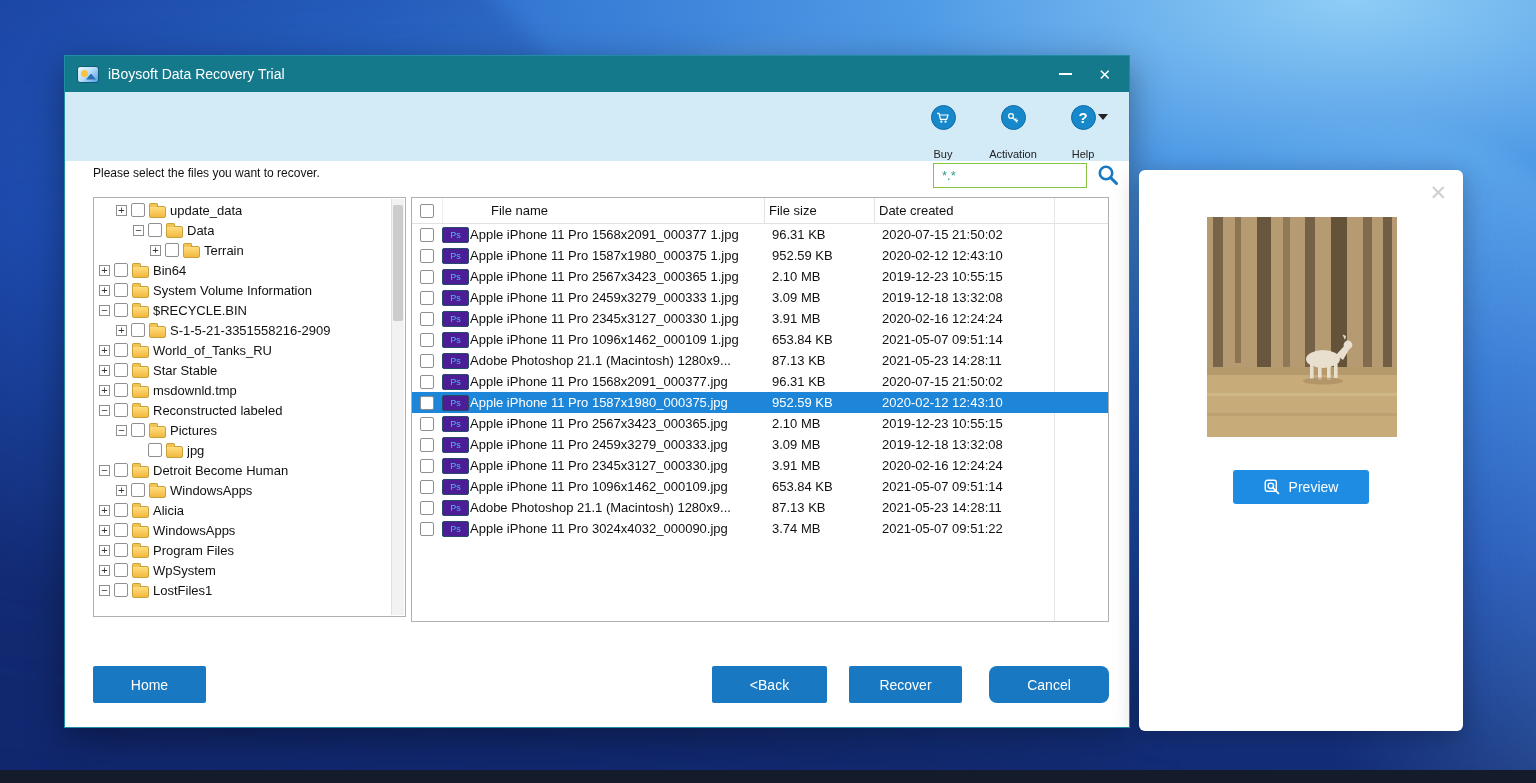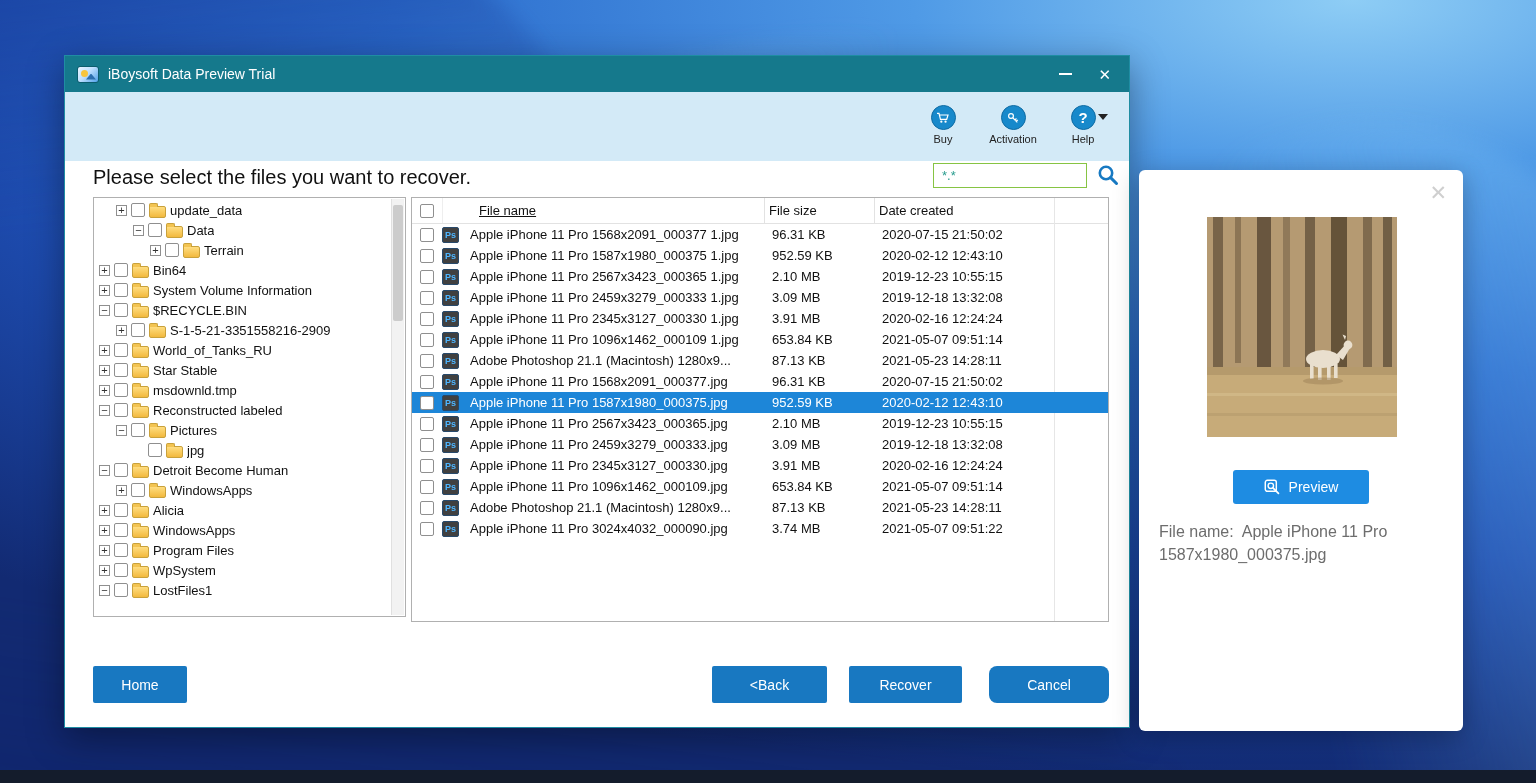--- a/index.html
+++ b/index.html
@@ -38,25 +38,25 @@
   .min-btn { width:13px; height:2px; background:#fff; cursor:default; }
   .close-btn { font-size:15px; color:#fff; line-height:1; }
 
   .subheader { position:absolute; left:0; top:36px; right:0; height:69px; background:#d3eaf7; }
   .toolbar { position:absolute; right:18px; top:13px; display:flex; gap:14px; }
   .tool-item { display:flex; flex-direction:column; align-items:center; width:56px; position:relative; }
   .tool-circle { width:25px; height:25px; border-radius:50%; background:#1789cb; border:1px solid #0f6ba3;
     display:flex; align-items:center; justify-content:center; color:#fff; }
   .tool-circle svg { width:16px; height:16px; }
   .tool-circle .qmark { font-size:15px; font-weight:bold; color:#fff; }
-  .tool-label { font-size:11px; color:#222; margin-top:3px; white-space:nowrap; }
+  .tool-label { font-size:11px; color:#222; margin-top:18px; white-space:nowrap; }
   .help-caret { position:absolute; right:3px; top:9px; width:0; height:0;
     border-left:5px solid transparent; border-right:5px solid transparent; border-top:6px solid #222; }
 
-  .prompt { position:absolute; left:28px; top:110px; font-size:20px; color:#111; }
+  .prompt { position:absolute; left:28px; top:110px; font-size:12px; color:#111; }
 
   .search-box { position:absolute; left:868px; top:107px; width:154px; height:25px;
     border:1px solid #86c443; background:#fff; display:flex; align-items:center; padding-left:8px; }
   .search-value { font-size:13px; color:#2a9d8f; }
   .search-icon { position:absolute; left:1030px; top:106px; width:26px; height:26px; }
 
   
   .tree-pane { position:absolute; left:28px; top:141px; width:313px; height:420px;
     border:1px solid #b0b0b0; background:#fff; overflow:hidden; }
   .tree-scroll { position:absolute; left:2px; top:2px; right:15px; bottom:2px; overflow:hidden; }
@@ -74,43 +74,43 @@
   .v-thumb { position:absolute; top:6px; left:1px; width:10px; height:116px; background:#cccccc; border-radius:2px; }
 
   
   .list-pane { position:absolute; left:346px; top:141px; width:698px; height:425px;
     border:1px solid #b0b0b0; background:#fff; overflow:hidden; }
   .list-header { position:absolute; left:0; top:0; right:0; height:26px; display:grid;
     grid-template-columns:30px 322px 110px 180px 1fr; align-items:center; border-bottom:1px solid #e2e2e2;
     font-size:13px; color:#111; background:#fff; }
   .hcell { height:100%; display:flex; align-items:center; }
   .hcell-cbx { justify-content:center; }
-  .hcell-name { padding-left:36px; border-left:1px solid #eee;text-decoration:underline; }
+  .hcell-name { padding-left:48px; border-left:1px solid #eee; }
   .hcell-size, .hcell-date { padding-left:4px; border-left:1px solid #e2e2e2; }
   .hcell-rest { border-left:1px solid #e2e2e2; }
   .col-divider { position:absolute; left:642px; top:0; bottom:0; width:1px; background:#e6e6e6; }
   .file-rows { position:absolute; left:0; top:26px; right:0; bottom:0; }
   .file-row { display:grid; grid-template-columns:30px 28px 294px 110px 1fr; align-items:center; height:21px;
     font-size:13px; color:#111; }
   .file-row .cell { overflow:hidden; white-space:nowrap; }
   .cell-cbx { display:flex; justify-content:center; }
   .cell-ps { display:flex; justify-content:flex-start; }
-  .ps-icon { width:17px; height:16px; background:#404040; color:#4db5ff; font-size:9px; font-weight:bold;
+  .ps-icon { width:27px; height:16px; background:#4c1d95; color:#4db5ff; font-size:9px; font-weight:normal;
     display:flex; align-items:center; justify-content:center; border-radius:2px; border:1px solid #27496b; }
   .cell-size, .cell-date { padding-left:8px; }
   .file-row.selected { background:#1d86d8; color:#fff; }
 
   
   .filter-select { position:absolute; left:28px; top:573px; width:214px; height:24px; border:1px solid #9a9a9a;
     background:#fff; display:flex; align-items:center; padding:0 8px; font-size:13px; color:#111; }
   .filter-caret { margin-left:auto; width:0; height:0; border-left:5px solid transparent;
     border-right:5px solid transparent; border-top:6px solid #666; }
   .btn { position:absolute; height:37px; background:#1878c1; color:#fff; font-size:14px; border:none;
     border-radius:2px; display:flex; align-items:center; justify-content:center; font-family:inherit; }
-  .btn-home { left:28px; top:610px; width:94px; }
+  .btn-home { left:28px; top:610px; width:113px; }
   .btn-back { left:647px; top:610px; width:115px; }
   .btn-recover { left:784px; top:610px; width:113px; }
   .btn-cancel { left:924px; top:610px; width:120px;border-radius:8px; }
 
   
   .preview-panel { position:absolute; left:1139px; top:170px; width:324px; height:561px; background:#fff;
     border-radius:6px; box-shadow:0 6px 26px rgba(0,0,0,.28); }
   .preview-close { position:absolute; right:16px; top:12px; font-size:21px; color:#cfcfcf; line-height:1; }
   .preview-image { position:absolute; left:68px; top:47px; width:190px; height:220px; overflow:hidden; }
   .preview-image svg { width:100%; height:100%; display:block; }
@@ -131,21 +131,21 @@
     <div class="ribbon ribbon3"></div>
     <div class="ribbon ribbon2"></div>
     <div class="ribbon ribbon4"></div>
     <div class="ribbon ribbon1"></div>
   </div>
 
   <div class="window">
 
     <div class="titlebar">
       <div class="app-icon"></div>
-      <span class="title-text">iBoysoft Data Preview Trial</span>
+      <span class="title-text">iBoysoft Data Recovery Trial</span>
       <div class="win-controls">
         <span class="min-btn"></span>
         <span class="close-btn">✕</span>
       </div>
     </div>
 
     <div class="subheader">
       <div class="toolbar">
         <div class="tool-item">
           <span class="tool-circle">
@@ -537,20 +537,17 @@
     <button class="preview-btn">
       <svg viewBox="0 0 20 20">
         <rect x="1.5" y="1.5" width="13" height="13" rx="2.5" fill="none" stroke="#fff" stroke-width="1.7"></rect>
         <circle cx="8" cy="8" r="3.2" fill="none" stroke="#fff" stroke-width="1.6"></circle>
         <path d="M10.5 10.5 L17 17" stroke="#fff" stroke-width="2" stroke-linecap="round"></path>
       </svg>
       <span>Preview</span>
     </button>
 
     <div class="preview-fields">
-      <div class="pfield">
-        <span class="plabel">File name:</span><span>Apple iPhone 11 Pro 1587x1980_000375.jpg</span>
-      </div>
     </div>
   </div>
 
   <div class="taskbar"></div>
 </div>
 
 </body></html>

